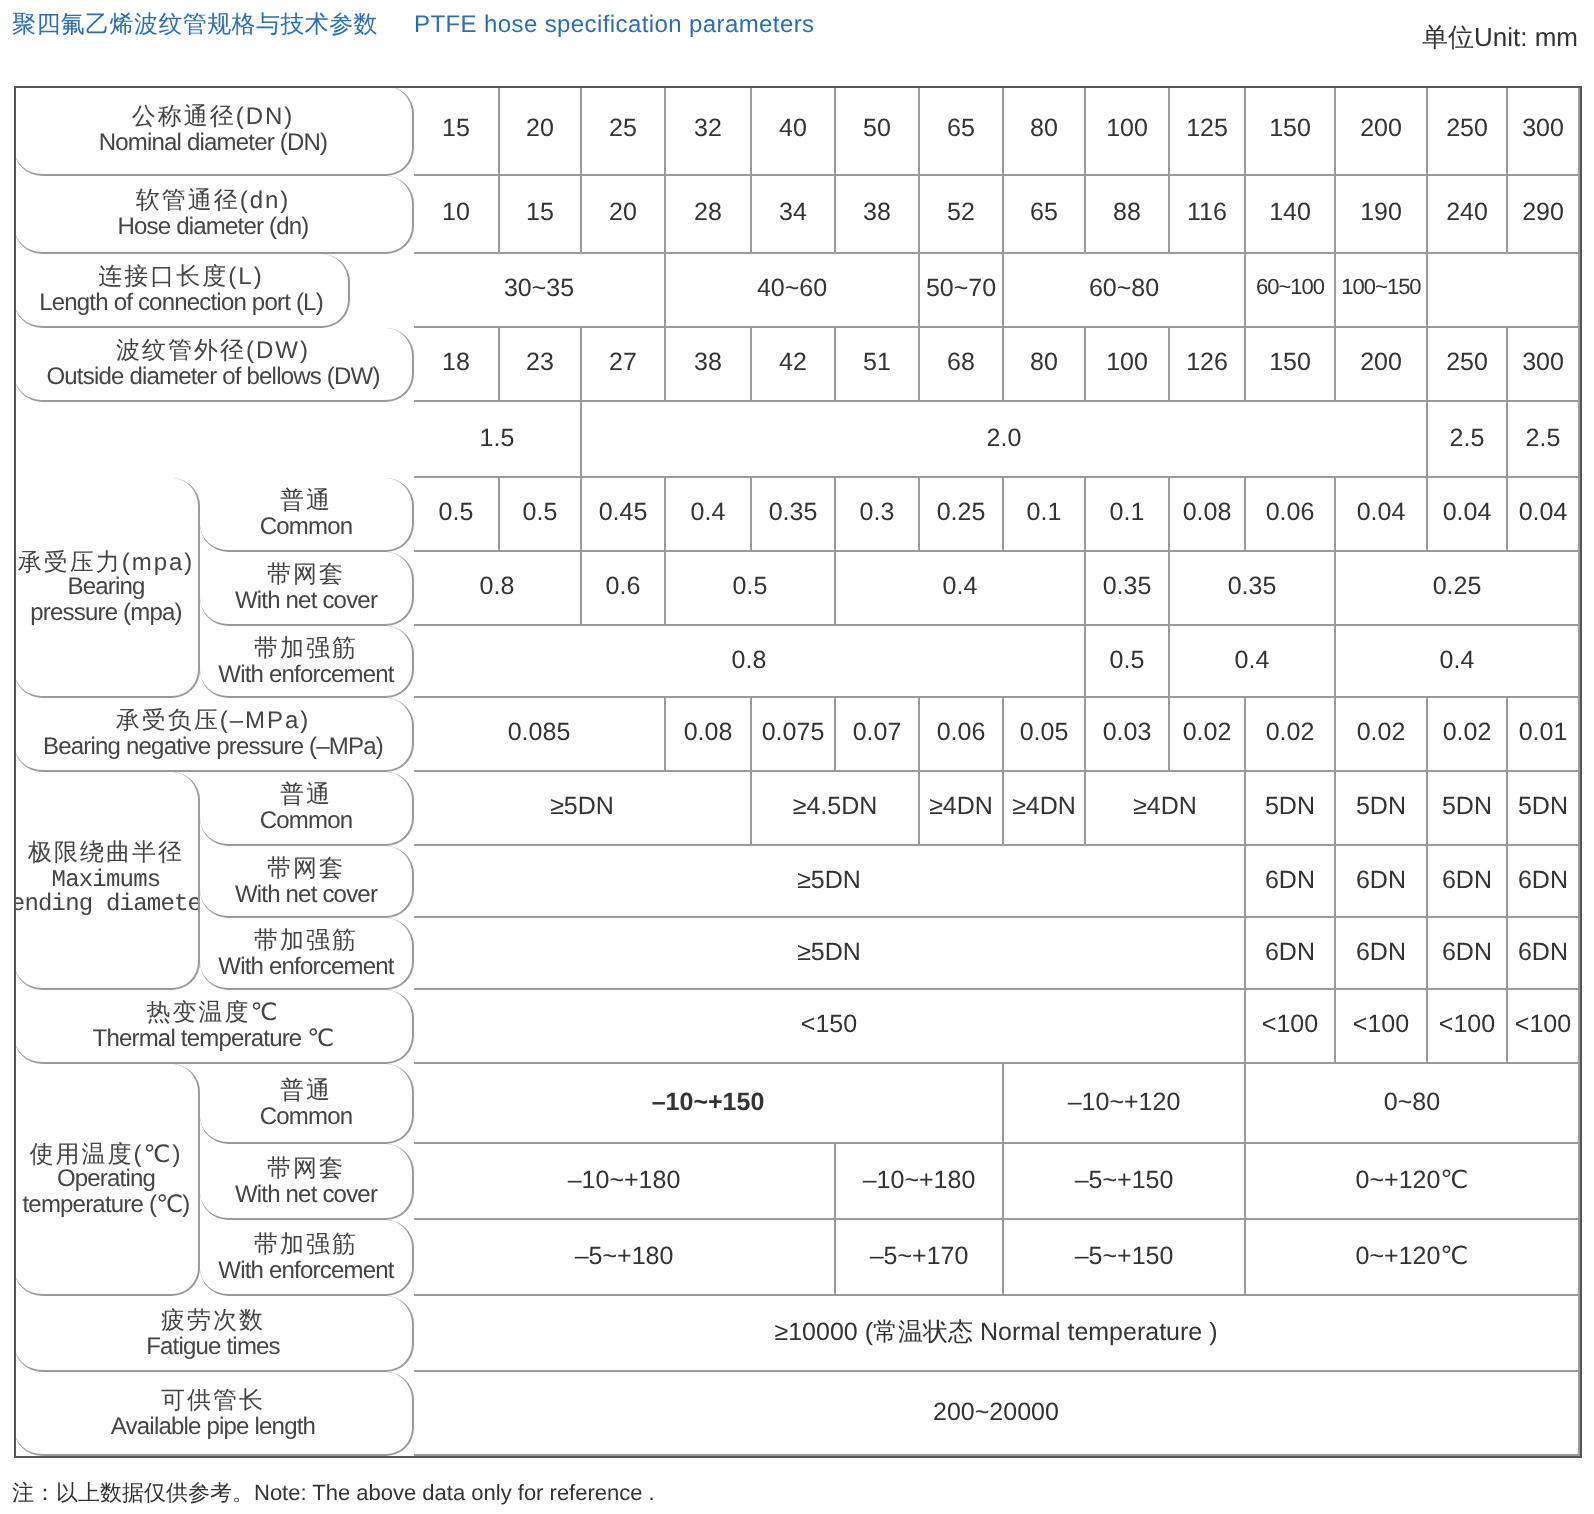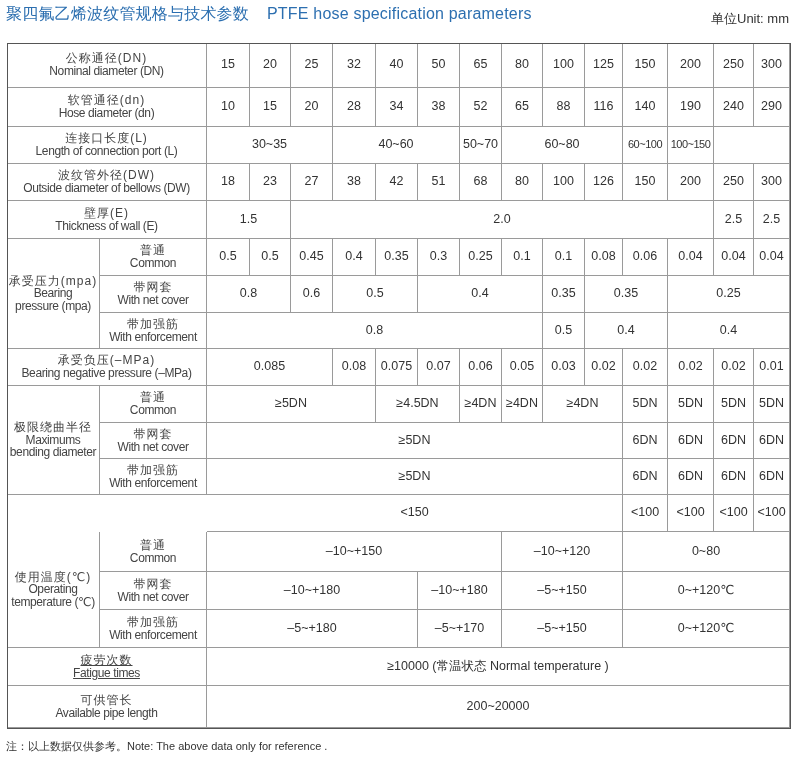--- a/index.html
+++ b/index.html
@@ -1,25 +1,25 @@
 <!DOCTYPE html>
 <html><head>
 <meta charset="utf-8">
 <style>
   html, body { margin:0; padding:0; background:#ffffff; }
   body { width:797px; height:757px; position:relative; overflow:hidden;
          font-family:"Liberation Sans", "DejaVu Sans", sans-serif; color:#333; }
-  .title { position:absolute; left:6px; top:4px; font-size:16px; color:#2c6fb0; white-space:nowrap; letter-spacing:0.2px; }
+  .title { position:absolute; left:6px; top:4px; font-size:12px; color:#2c6fb0; white-space:nowrap; letter-spacing:0.2px; }
   .title .en { margin-left:18px; }
   .unit { position:absolute; right:8px; top:10px; font-size:13px; color:#333; white-space:nowrap; }
   .grid { position:absolute; left:0; top:0; width:797px; height:757px; }
   .cell { position:absolute; box-sizing:border-box; border-right:1px solid #9a9a9a; border-bottom:1px solid #9a9a9a;
           display:flex; align-items:center; justify-content:center; text-align:center;
           font-size:12.5px; color:#333; line-height:1.05; overflow:hidden; white-space:nowrap; }
-  .cell.lbl { flex-direction:column; font-size:12px; color:#444; }
+  .cell.lbl { flex-direction:column; font-size:12px; color:#444;border-radius:14px; }
   .cell.lbl .zh { letter-spacing:1px; }
   .cell.lbl .en { letter-spacing:-0.4px; }
   .outer { position:absolute; left:7px; top:43px; width:784px; height:686px; box-sizing:border-box;
            border:1.5px solid #555; pointer-events:none; }
   .note { position:absolute; left:6px; top:739px; font-size:11px; color:#333; white-space:nowrap; }
 </style>
 </head>
 <body>
 
 <div class="title">
@@ -57,21 +57,21 @@
     <div class="cell" style="left: 376px; top: 88px; width: 42px; height: 39px;">34</div>
     <div class="cell" style="left: 418px; top: 88px; width: 42px; height: 39px;">38</div>
     <div class="cell" style="left: 460px; top: 88px; width: 42px; height: 39px;">52</div>
     <div class="cell" style="left: 502px; top: 88px; width: 41px; height: 39px;">65</div>
     <div class="cell" style="left: 543px; top: 88px; width: 42px; height: 39px;">88</div>
     <div class="cell" style="left: 585px; top: 88px; width: 38px; height: 39px; text-align: right;">116</div>
     <div class="cell" style="left: 623px; top: 88px; width: 45px; height: 39px;">140</div>
     <div class="cell" style="left: 668px; top: 88px; width: 46px; height: 39px;">190</div>
     <div class="cell" style="left: 714px; top: 88px; width: 40px; height: 39px;">240</div>
     <div class="cell" style="left: 754px; top: 88px; width: 36px; height: 39px; text-align: right;">290</div>
-    <div class="cell lbl" style="left: 7px; top: 127px; width: 200px; height: 37px;">
+    <div class="cell lbl" style="left: 7px; top: 127px; width: 168px; height: 37px;">
       <span class="zh">连接口长度(L)</span>
       <span class="en">Length of connection port (L)</span>
     </div>
     <div class="cell" style="left: 207px; top: 127px; width: 126px; height: 37px;">30~35</div>
     <div class="cell" style="left: 333px; top: 127px; width: 127px; height: 37px;">40~60</div>
     <div class="cell" style="left: 460px; top: 127px; width: 42px; height: 37px;">50~70</div>
     <div class="cell" style="left: 502px; top: 127px; width: 121px; height: 37px;">60~80</div>
     <div class="cell" style="left: 623px; top: 127px; width: 45px; height: 37px; font-size: 11px; letter-spacing: -0.5px;">60~100</div>
     <div class="cell" style="left: 668px; top: 127px; width: 46px; height: 37px; font-size: 11px; letter-spacing: -0.5px;">100~150</div>
     <div class="cell" style="left: 714px; top: 127px; width: 76px; height: 37px;"></div>
@@ -86,24 +86,20 @@
     <div class="cell" style="left: 376px; top: 164px; width: 42px; height: 37px;">42</div>
     <div class="cell" style="left: 418px; top: 164px; width: 42px; height: 37px;">51</div>
     <div class="cell" style="left: 460px; top: 164px; width: 42px; height: 37px;">68</div>
     <div class="cell" style="left: 502px; top: 164px; width: 41px; height: 37px;">80</div>
     <div class="cell" style="left: 543px; top: 164px; width: 42px; height: 37px;">100</div>
     <div class="cell" style="left: 585px; top: 164px; width: 38px; height: 37px;">126</div>
     <div class="cell" style="left: 623px; top: 164px; width: 45px; height: 37px;">150</div>
     <div class="cell" style="left: 668px; top: 164px; width: 46px; height: 37px;">200</div>
     <div class="cell" style="left: 714px; top: 164px; width: 40px; height: 37px;">250</div>
     <div class="cell" style="left: 754px; top: 164px; width: 36px; height: 37px;">300</div>
-    <div class="cell lbl" style="left: 7px; top: 201px; width: 200px; height: 38px;">
-      <span class="zh">壁厚(E)</span>
-      <span class="en">Thickness of wall (E)</span>
-    </div>
     <div class="cell" style="left: 207px; top: 201px; width: 84px; height: 38px;">1.5</div>
     <div class="cell" style="left: 291px; top: 201px; width: 423px; height: 38px;">2.0</div>
     <div class="cell" style="left: 714px; top: 201px; width: 40px; height: 38px;">2.5</div>
     <div class="cell" style="left: 754px; top: 201px; width: 36px; height: 38px;">2.5</div>
     <div class="cell lbl" style="left: 7px; top: 239px; width: 93px; height: 110px; font-size: 12px;">
       <span class="zh">承受压力(mpa)</span>
       <span class="en">Bearing</span>
       <span class="en">pressure (mpa)</span>
     </div>
     <div class="cell lbl" style="left: 100px; top: 239px; width: 107px; height: 37px;">
@@ -152,21 +148,21 @@
     <div class="cell" style="left: 376px; top: 349px; width: 42px; height: 37px;">0.075</div>
     <div class="cell" style="left: 418px; top: 349px; width: 42px; height: 37px;">0.07</div>
     <div class="cell" style="left: 460px; top: 349px; width: 42px; height: 37px;">0.06</div>
     <div class="cell" style="left: 502px; top: 349px; width: 41px; height: 37px;">0.05</div>
     <div class="cell" style="left: 543px; top: 349px; width: 42px; height: 37px;">0.03</div>
     <div class="cell" style="left: 585px; top: 349px; width: 38px; height: 37px;">0.02</div>
     <div class="cell" style="left: 623px; top: 349px; width: 45px; height: 37px;">0.02</div>
     <div class="cell" style="left: 668px; top: 349px; width: 46px; height: 37px;">0.02</div>
     <div class="cell" style="left: 714px; top: 349px; width: 40px; height: 37px;">0.02</div>
     <div class="cell" style="left: 754px; top: 349px; width: 36px; height: 37px;">0.01</div>
-    <div class="cell lbl" style="left: 7px; top: 386px; width: 93px; height: 109px; font-size: 12px;">
+    <div class="cell lbl" style="left: 7px; top: 386px; width: 93px; height: 109px; font-size: 12px; font-family: Liberation Mono, monospace;">
       <span class="zh">极限绕曲半径</span>
       <span class="en">Maximums</span>
       <span class="en">bending diameter</span>
     </div>
     <div class="cell lbl" style="left: 100px; top: 386px; width: 107px; height: 37px;">
       <span class="zh">普通</span>
       <span class="en">Common</span>
     </div>
     <div class="cell" style="left: 207px; top: 386px; width: 169px; height: 37px;">≥5DN</div>
     <div class="cell" style="left: 376px; top: 386px; width: 84px; height: 37px;">≥4.5DN</div>
@@ -188,54 +184,58 @@
     <div class="cell" style="left: 754px; top: 423px; width: 36px; height: 36px;">6DN</div>
     <div class="cell lbl" style="left: 100px; top: 459px; width: 107px; height: 36px;">
       <span class="zh">带加强筋</span>
       <span class="en">With enforcement</span>
     </div>
     <div class="cell" style="left: 207px; top: 459px; width: 416px; height: 36px;">≥5DN</div>
     <div class="cell" style="left: 623px; top: 459px; width: 45px; height: 36px;">6DN</div>
     <div class="cell" style="left: 668px; top: 459px; width: 46px; height: 36px;">6DN</div>
     <div class="cell" style="left: 714px; top: 459px; width: 40px; height: 36px;">6DN</div>
     <div class="cell" style="left: 754px; top: 459px; width: 36px; height: 36px;">6DN</div>
+    <div class="cell lbl" style="left: 7px; top: 495px; width: 200px; height: 37px;">
+      <span class="zh">热变温度℃</span>
+      <span class="en">Thermal temperature ℃</span>
+    </div>
     <div class="cell" style="left: 207px; top: 495px; width: 416px; height: 37px;">&lt;150</div>
     <div class="cell" style="left: 623px; top: 495px; width: 45px; height: 37px;">&lt;100</div>
     <div class="cell" style="left: 668px; top: 495px; width: 46px; height: 37px;">&lt;100</div>
     <div class="cell" style="left: 714px; top: 495px; width: 40px; height: 37px;">&lt;100</div>
     <div class="cell" style="left: 754px; top: 495px; width: 36px; height: 37px;">&lt;100</div>
     <div class="cell lbl" style="left: 7px; top: 532px; width: 93px; height: 116px; font-size: 12px;">
       <span class="zh">使用温度(℃)</span>
       <span class="en">Operating</span>
       <span class="en">temperature (℃)</span>
     </div>
     <div class="cell lbl" style="left: 100px; top: 532px; width: 107px; height: 40px;">
       <span class="zh">普通</span>
       <span class="en">Common</span>
     </div>
-    <div class="cell" style="left: 207px; top: 532px; width: 295px; height: 40px;">–10~+150</div>
+    <div class="cell" style="left: 207px; top: 532px; width: 295px; height: 40px; font-weight: bold;">–10~+150</div>
     <div class="cell" style="left: 502px; top: 532px; width: 121px; height: 40px;">–10~+120</div>
     <div class="cell" style="left: 623px; top: 532px; width: 167px; height: 40px;">0~80</div>
     <div class="cell lbl" style="left: 100px; top: 572px; width: 107px; height: 38px;">
       <span class="zh">带网套</span>
       <span class="en">With net cover</span>
     </div>
     <div class="cell" style="left: 207px; top: 572px; width: 211px; height: 38px;">–10~+180</div>
     <div class="cell" style="left: 418px; top: 572px; width: 84px; height: 38px;">–10~+180</div>
     <div class="cell" style="left: 502px; top: 572px; width: 121px; height: 38px;">–5~+150</div>
     <div class="cell" style="left: 623px; top: 572px; width: 167px; height: 38px;">0~+120℃</div>
     <div class="cell lbl" style="left: 100px; top: 610px; width: 107px; height: 38px;">
       <span class="zh">带加强筋</span>
       <span class="en">With enforcement</span>
     </div>
     <div class="cell" style="left: 207px; top: 610px; width: 211px; height: 38px;">–5~+180</div>
     <div class="cell" style="left: 418px; top: 610px; width: 84px; height: 38px;">–5~+170</div>
     <div class="cell" style="left: 502px; top: 610px; width: 121px; height: 38px;">–5~+150</div>
     <div class="cell" style="left: 623px; top: 610px; width: 167px; height: 38px;">0~+120℃</div>
-    <div class="cell lbl" style="left: 7px; top: 648px; width: 200px; height: 38px; text-decoration: underline;">
+    <div class="cell lbl" style="left: 7px; top: 648px; width: 200px; height: 38px;">
       <span class="zh">疲劳次数</span>
       <span class="en">Fatigue times</span>
     </div>
     <div class="cell" style="left: 207px; top: 648px; width: 583px; height: 38px;">≥10000 (常温状态 Normal temperature )</div>
     <div class="cell lbl" style="left: 7px; top: 686px; width: 200px; height: 42px;">
       <span class="zh">可供管长</span>
       <span class="en">Available pipe length</span>
     </div>
     <div class="cell" style="left: 207px; top: 686px; width: 583px; height: 42px;">200~20000</div>
   </div>

